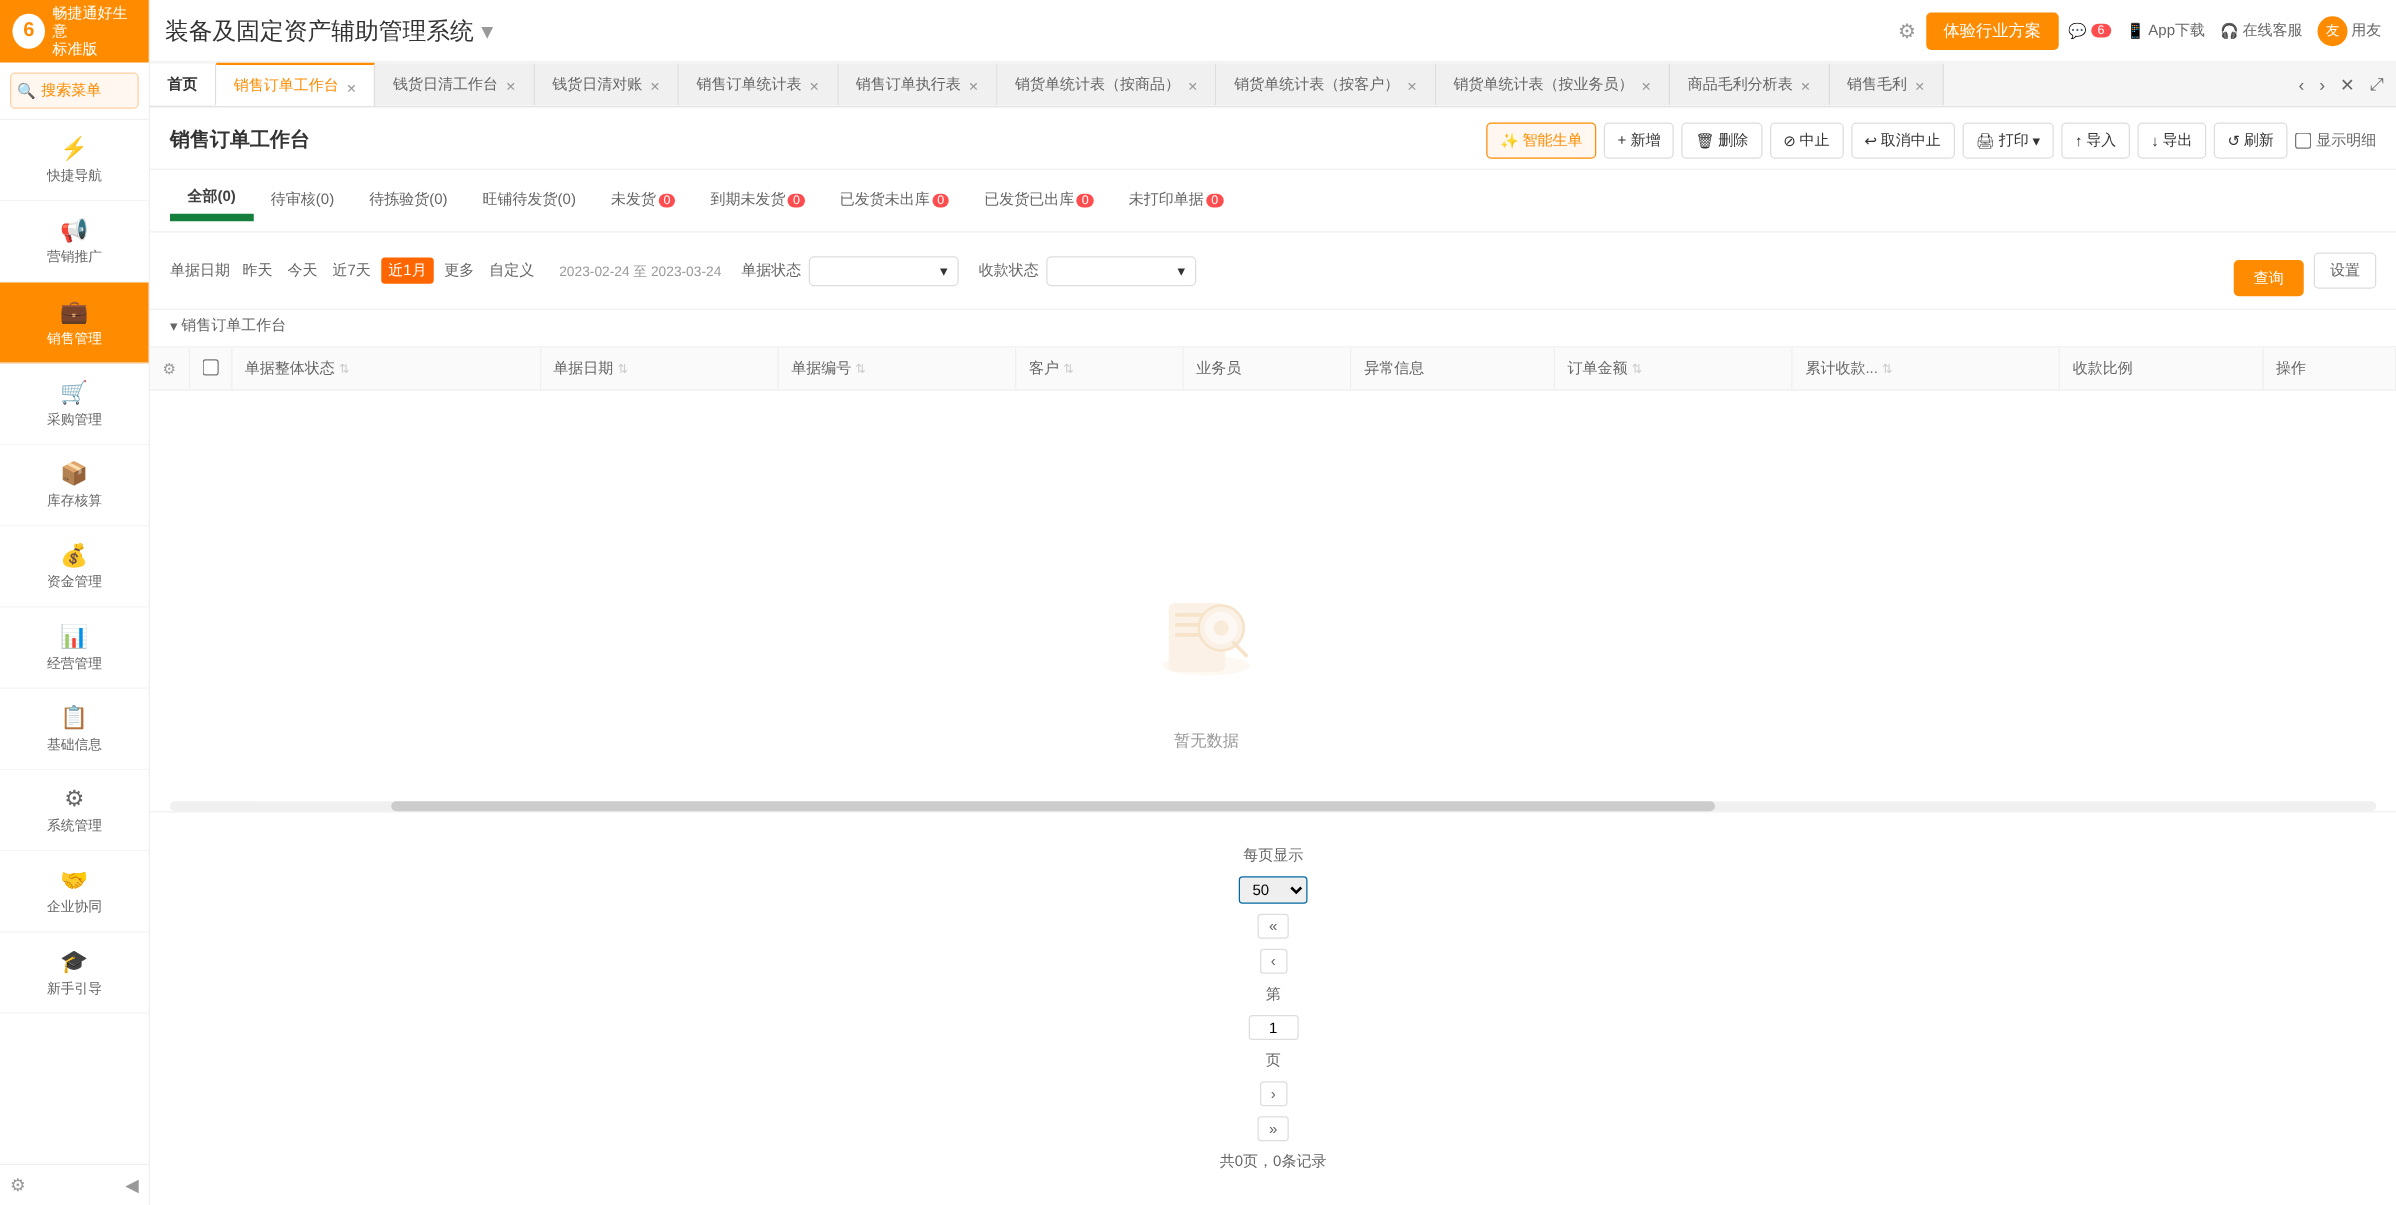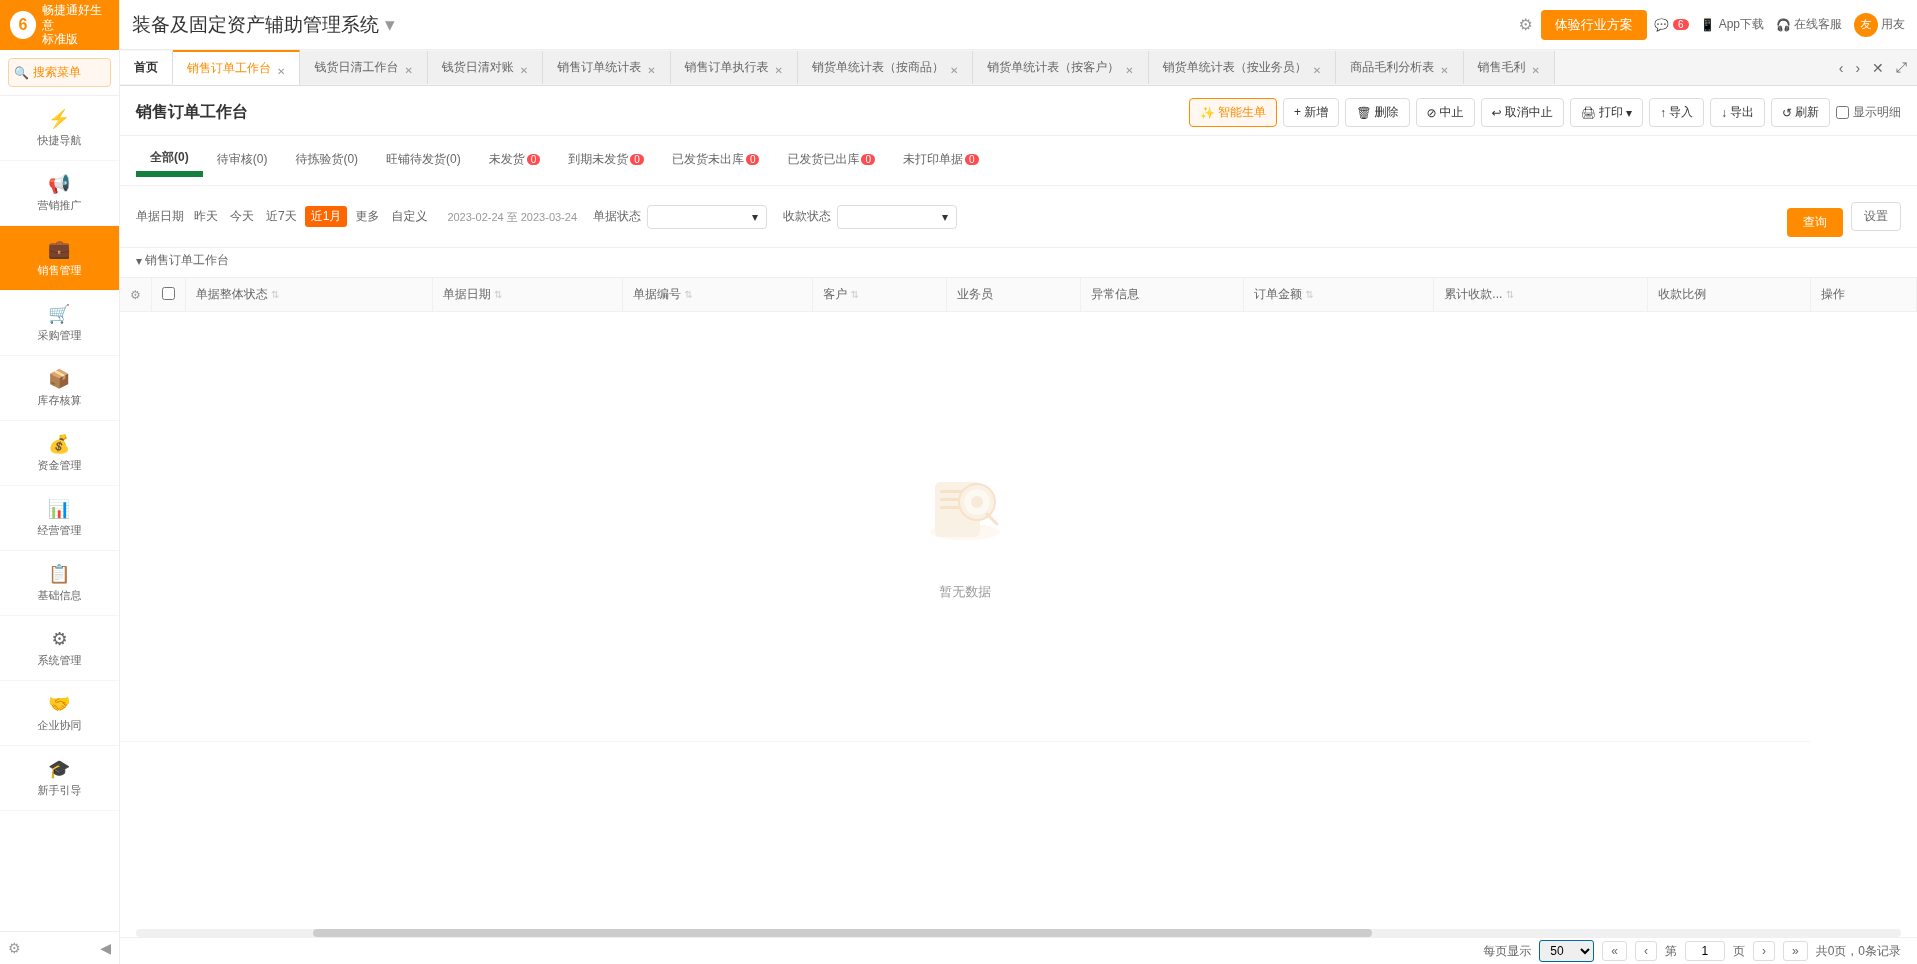--- a/index.html
+++ b/index.html
@@ -88,21 +88,21 @@
     td { padding: 8px 10px; font-size: 12px; color: #333; border-bottom: 1px solid #f5f5f5; }
     .th-check { width: 30px; text-align: center; }
     .th-setting { width: 30px; text-align: center; color: #999; }
 
     
     .empty-state { flex: 1; display: flex; flex-direction: column; align-items: center; justify-content: center; padding: 60px 0; }
     .empty-icon { font-size: 80px; opacity: 0.4; margin-bottom: 12px; }
     .empty-text { color: #999; font-size: 13px; }
 
     
-    .pagination { padding: 2px 16px; border-top: 1px solid #f0f0f0; display: flex; align-items: center; justify-content: flex-end; gap: 8px; font-size: 12px; color: #666; }
+    .pagination { padding: 26px 16px; border-top: 1px solid #f0f0f0; display: flex; align-items: center; justify-content: flex-end; gap: 8px; font-size: 12px; color: #666; flex-direction: column; }
     .page-size-select { border: 1px solid #0369a1; border-radius: 3px; padding: 2px 6px; font-size: 12px; }
     .page-nav-btn { border: 1px solid #ddd; background: #fff; border-radius: 3px; padding: 2px 8px; cursor: pointer; color: #666; font-size: 12px; }
     .page-nav-btn:disabled { color: #ccc; cursor: default; }
     .page-input { border: 1px solid #ddd; border-radius: 3px; padding: 2px 6px; width: 40px; text-align: center; font-size: 12px; }
 
     
     .horizontal-scroll { height: 8px; background: #f0f0f0; margin: 0 16px; border-radius: 4px; position: relative; }
     .horizontal-scroll-thumb { position: absolute; left: 10%; width: 60%; height: 100%; background: #ccc; border-radius: 4px; }
   </style>
 </head>

